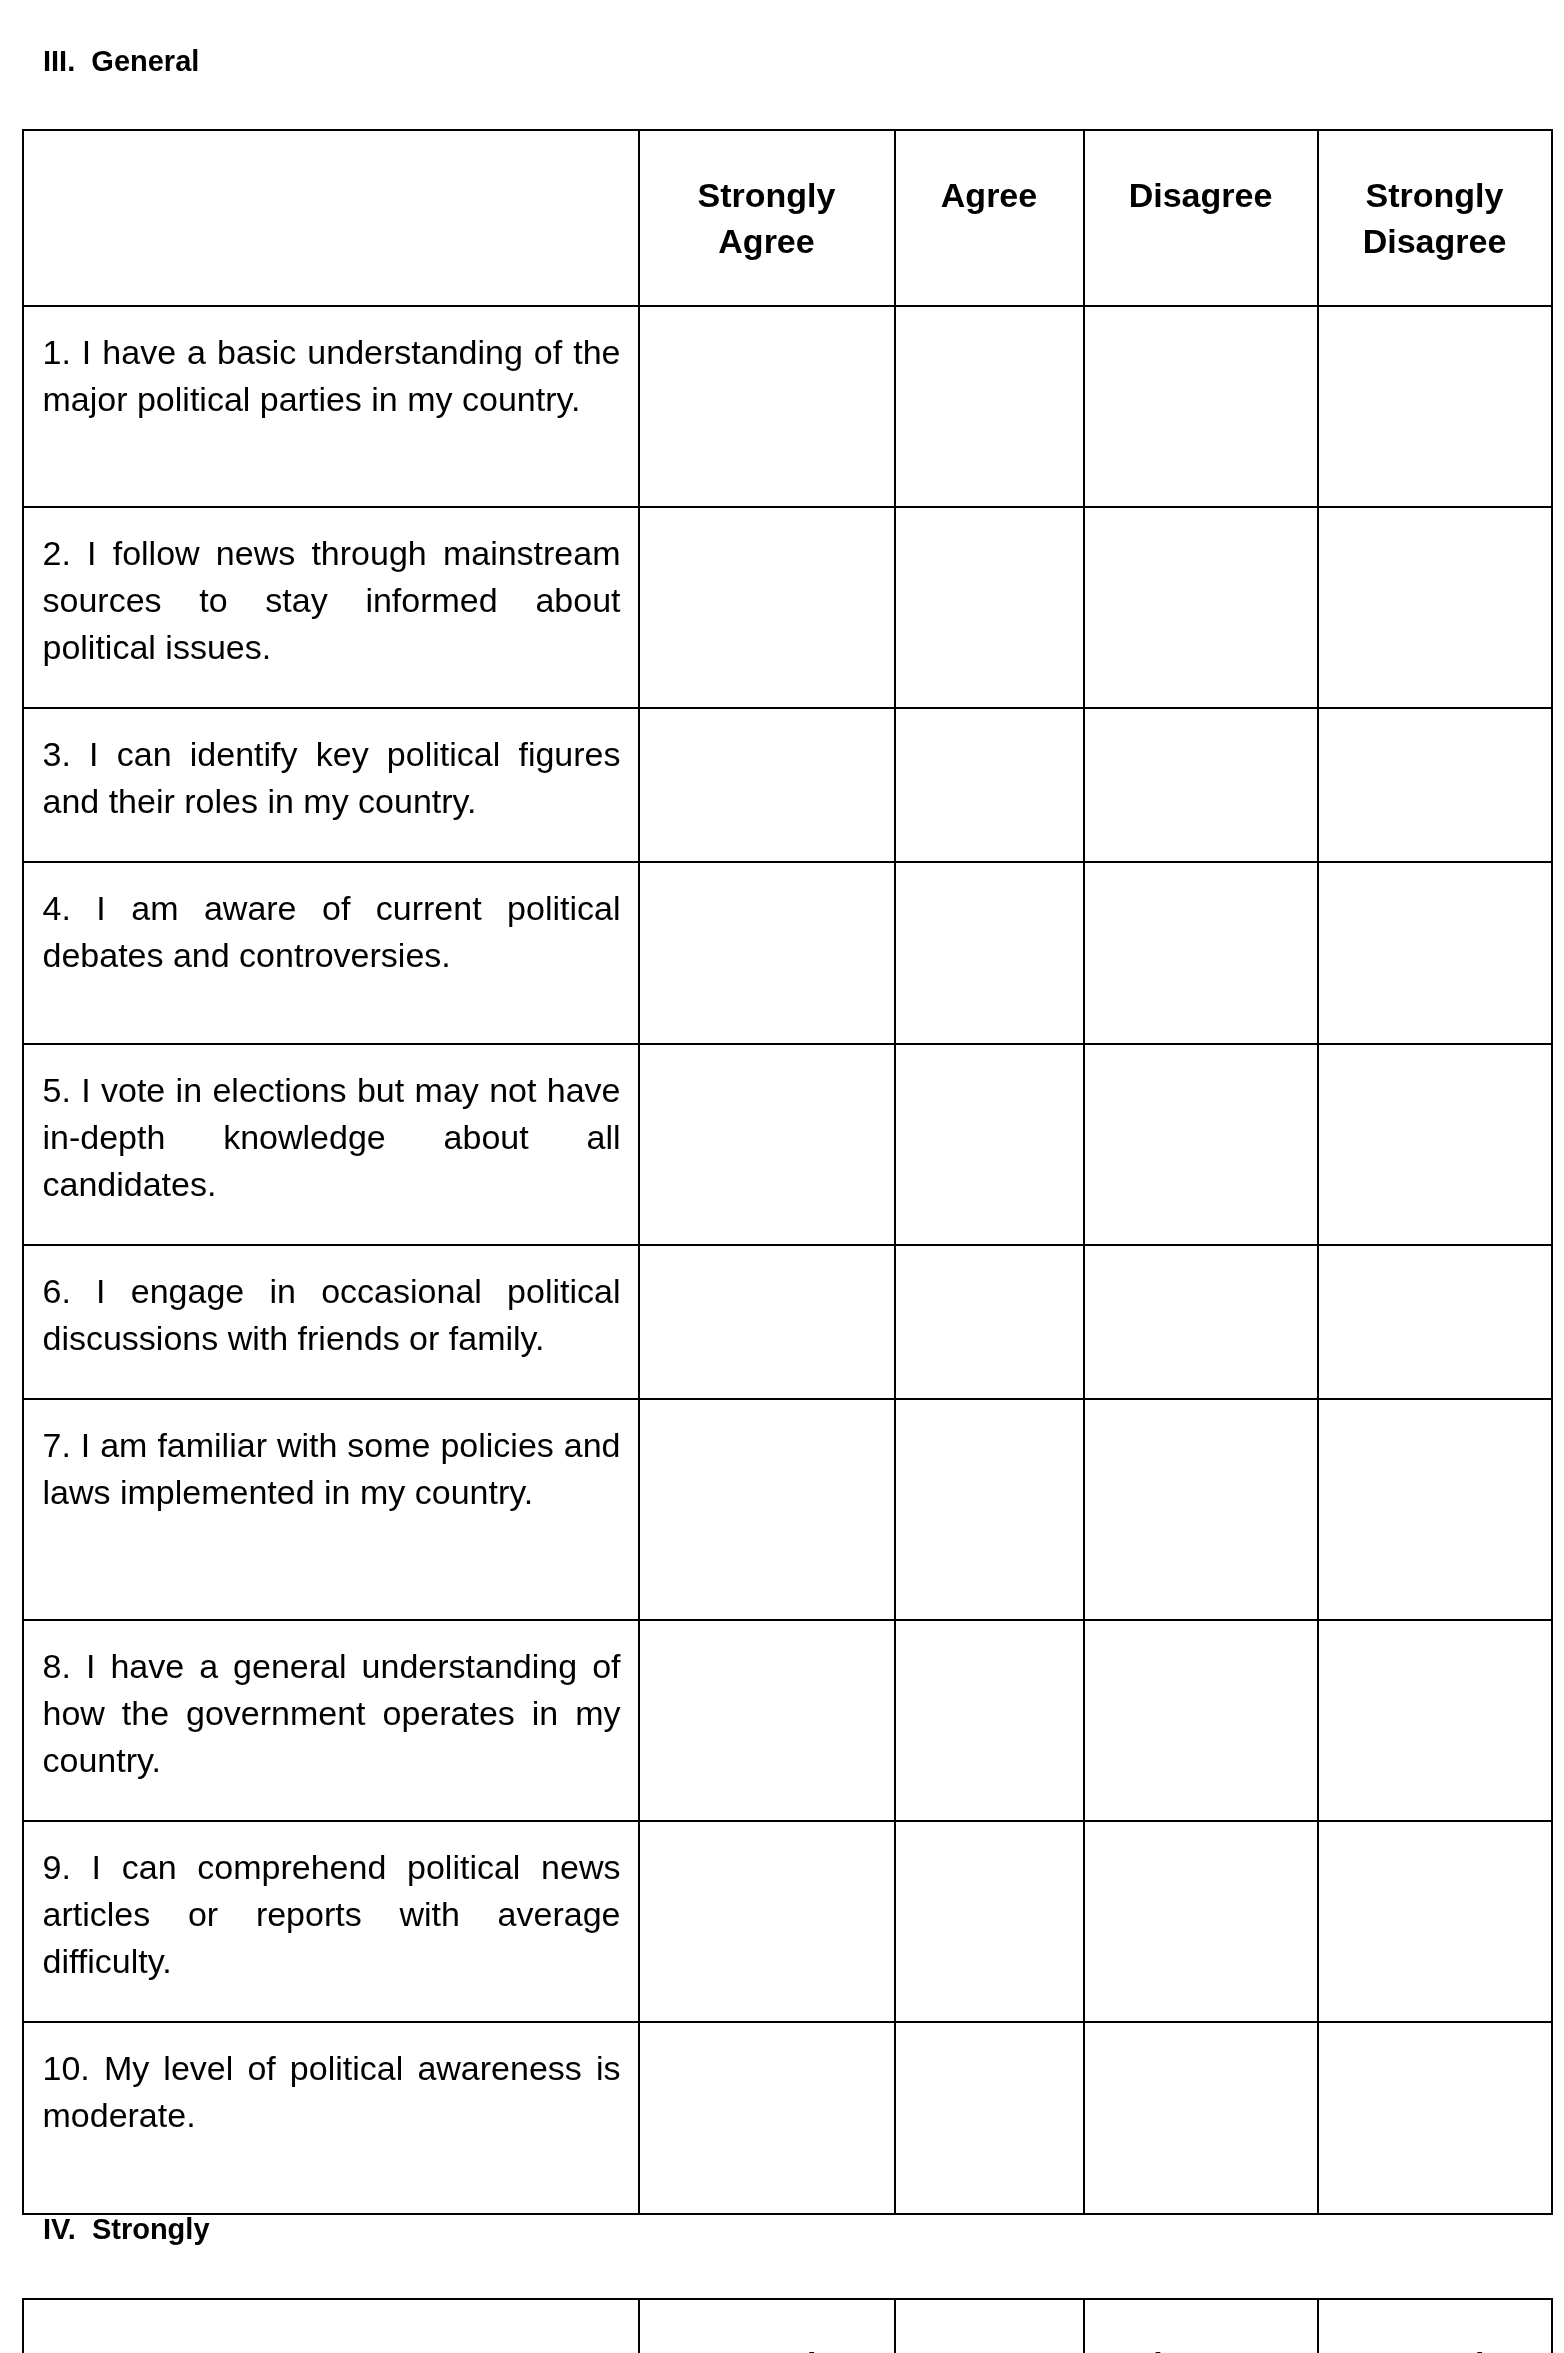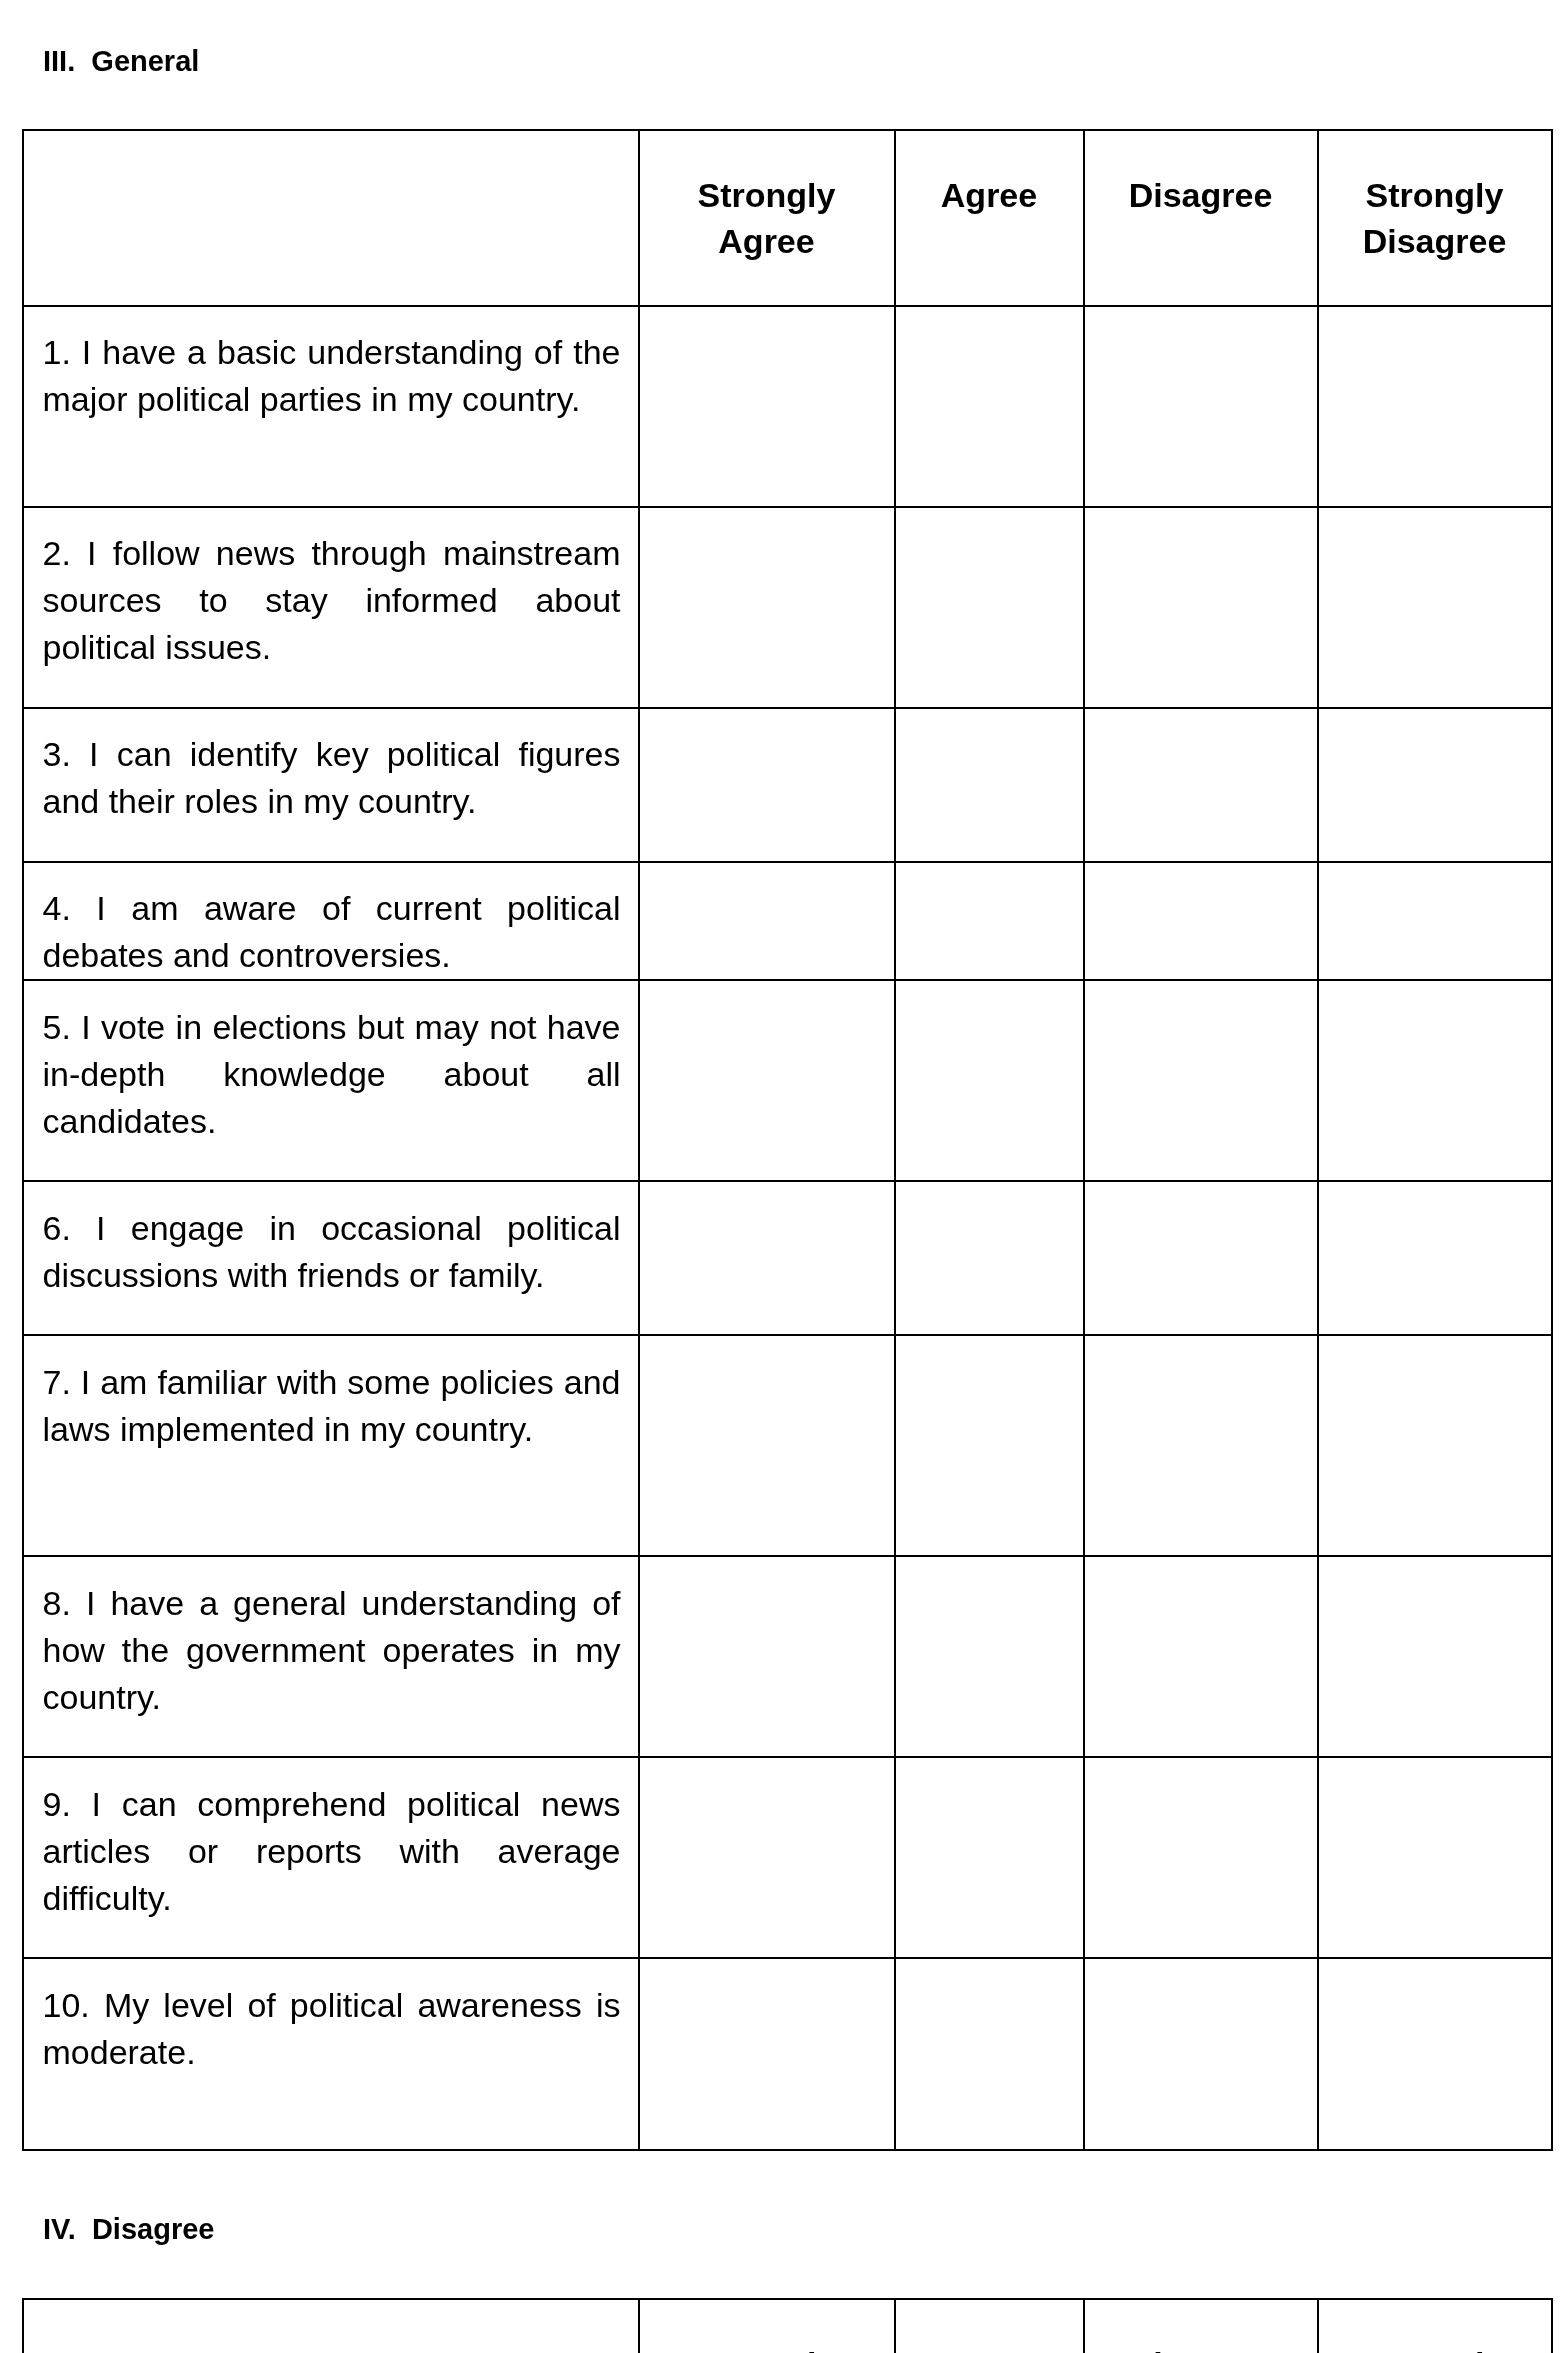--- a/index.html
+++ b/index.html
@@ -79,21 +79,21 @@
     <td class="rating"></td>
     <td class="rating"></td>
   </tr>
   <tr style="height:154px;">
     <td class="stmt">3. I can identify key political figures and their roles in my country.</td>
     <td class="rating"></td>
     <td class="rating"></td>
     <td class="rating"></td>
     <td class="rating"></td>
   </tr>
-  <tr style="height:118px;">
+  <tr style="height:182px;">
     <td class="stmt">4. I am aware of current political debates and controversies.</td>
     <td class="rating"></td>
     <td class="rating"></td>
     <td class="rating"></td>
     <td class="rating"></td>
   </tr>
   <tr style="height:201px;">
     <td class="stmt">5. I vote in elections but may not have in-depth knowledge about all candidates.</td>
     <td class="rating"></td>
     <td class="rating"></td>
@@ -131,21 +131,21 @@
   <tr style="height:192px;">
     <td class="stmt">10. My level of political awareness is moderate.</td>
     <td class="rating"></td>
     <td class="rating"></td>
     <td class="rating"></td>
     <td class="rating"></td>
   </tr>
 </tbody>
   </table>
 
-<div class="section-title" style="top:2209px;">IV.  Disagree</div>
+<div class="section-title" style="top:2209px;">IV.  Strongly</div>
 
 <table class="likert" style="top:2298px;">
   <colgroup>
     <col class="col-stmt">
       <col class="col-sa">
       <col class="col-a">
       <col class="col-d">
       <col class="col-sd">
   </colgroup>
   <tbody>

